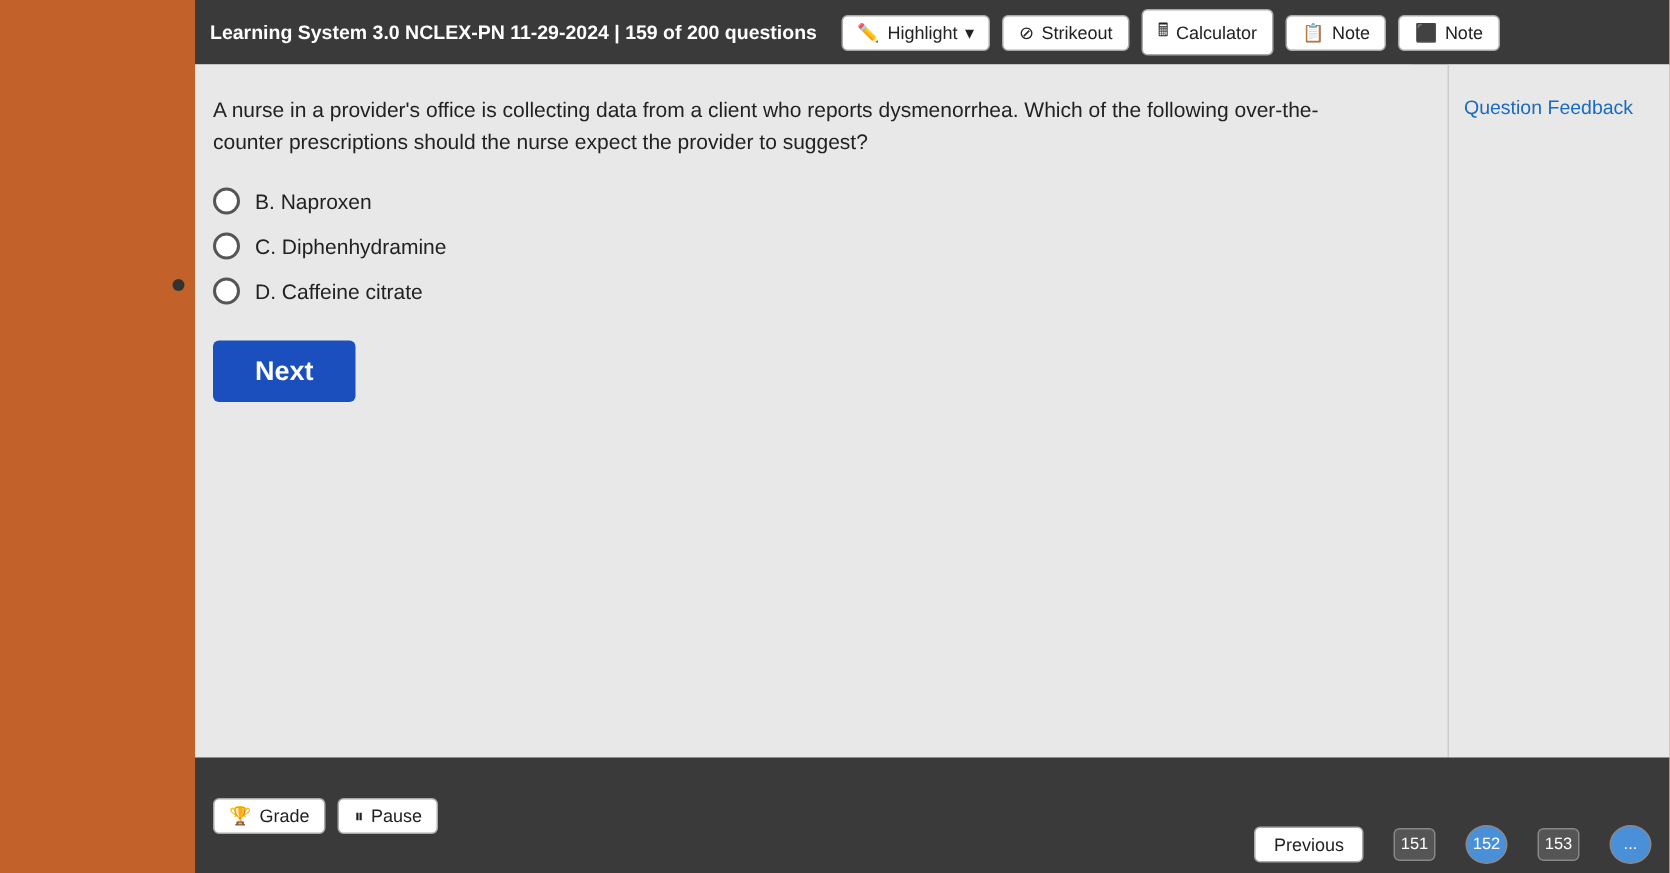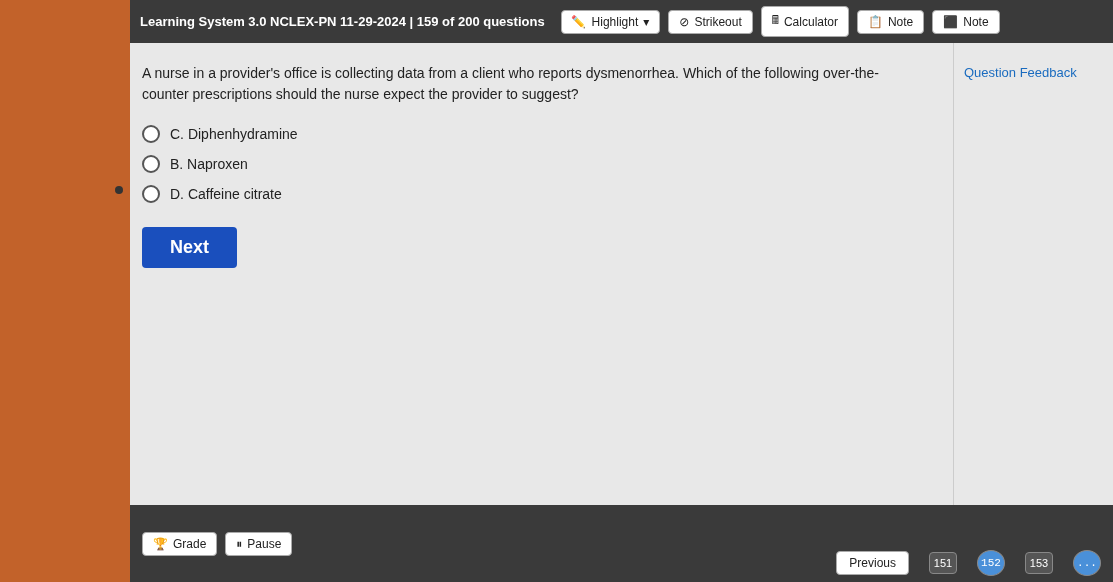--- a/index.html
+++ b/index.html
@@ -125,21 +125,21 @@
       color: #ffffff;
       border: none;
       border-radius: 4px;
       padding: 10px 28px;
       font-size: 18px;
       font-weight: bold;
       cursor: pointer;
     }
 
     .feedback-panel {
-      width: 160px;
+      width: 148px;
       background-color: #e8e8e8;
       padding: 20px 10px;
       border-left: 1px solid #ccc;
       margin-left: 24px;
     }
 
     .feedback-link {
       color: #1a6bbf;
       font-size: 13px;
       cursor: pointer;
@@ -209,21 +209,20 @@
     }
 
     .page-num-btn.circle {
       border-radius: 50%;
       width: 26px;
       height: 26px;
       display: flex;
       align-items: center;
       justify-content: center;
       background-color: #4a90d9;
-      font-family: Liberation Mono, monospace;
     }
 
     .bullet-dot {
       width: 8px;
       height: 8px;
       background-color: #333;
       border-radius: 50%;
       position: absolute;
       left: 115px;
       top: 186px;
@@ -263,25 +262,25 @@
   </div>
 
   <div class="content-area">
 
     <div class="question-panel">
       <p class="question-text">A nurse in a provider's office is collecting data from a client who reports dysmenorrhea. Which of the following over-the-counter prescriptions should the nurse expect the provider to suggest?</p>
 
       <ul class="options-list">
         <li class="option-item">
           <input type="radio" class="option-radio" name="answer" style="">
-          <span>C. Diphenhydramine</span>
+          <span>B. Naproxen</span>
         </li>
         <li class="option-item">
           <input type="radio" class="option-radio" name="answer" style="">
-          <span>B. Naproxen</span>
+          <span>C. Diphenhydramine</span>
         </li>
         <li class="option-item">
           <input type="radio" class="option-radio" name="answer" style="">
           <span>D. Caffeine citrate</span>
         </li>
       </ul>
 
       <button class="next-btn">Next</button>
     </div>
 

